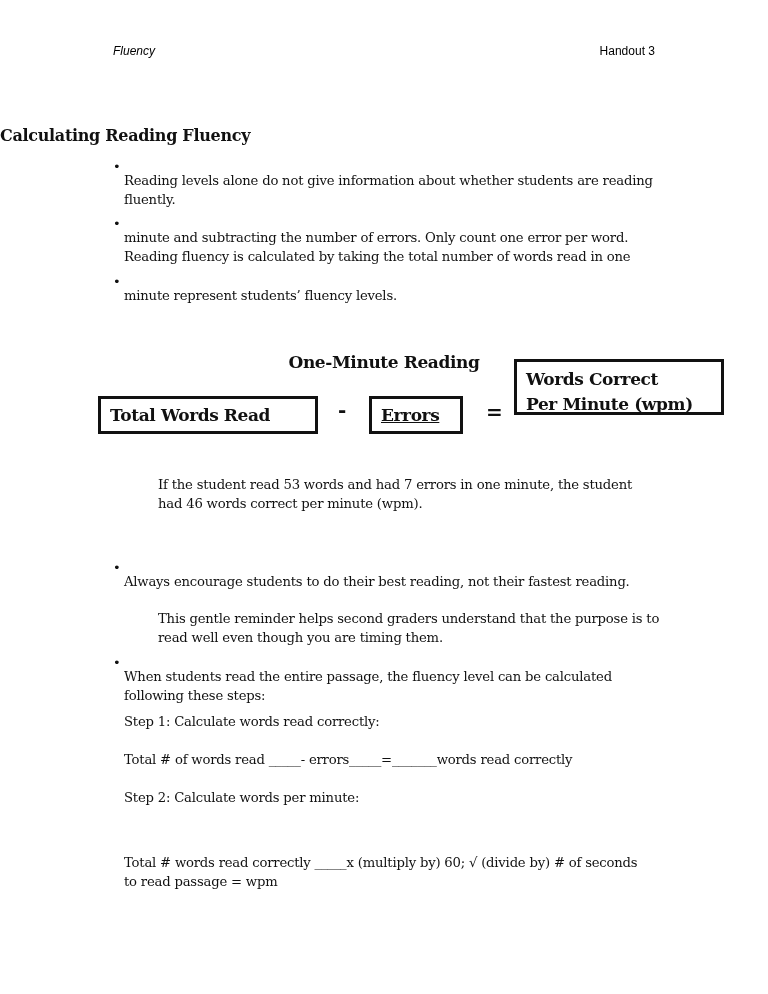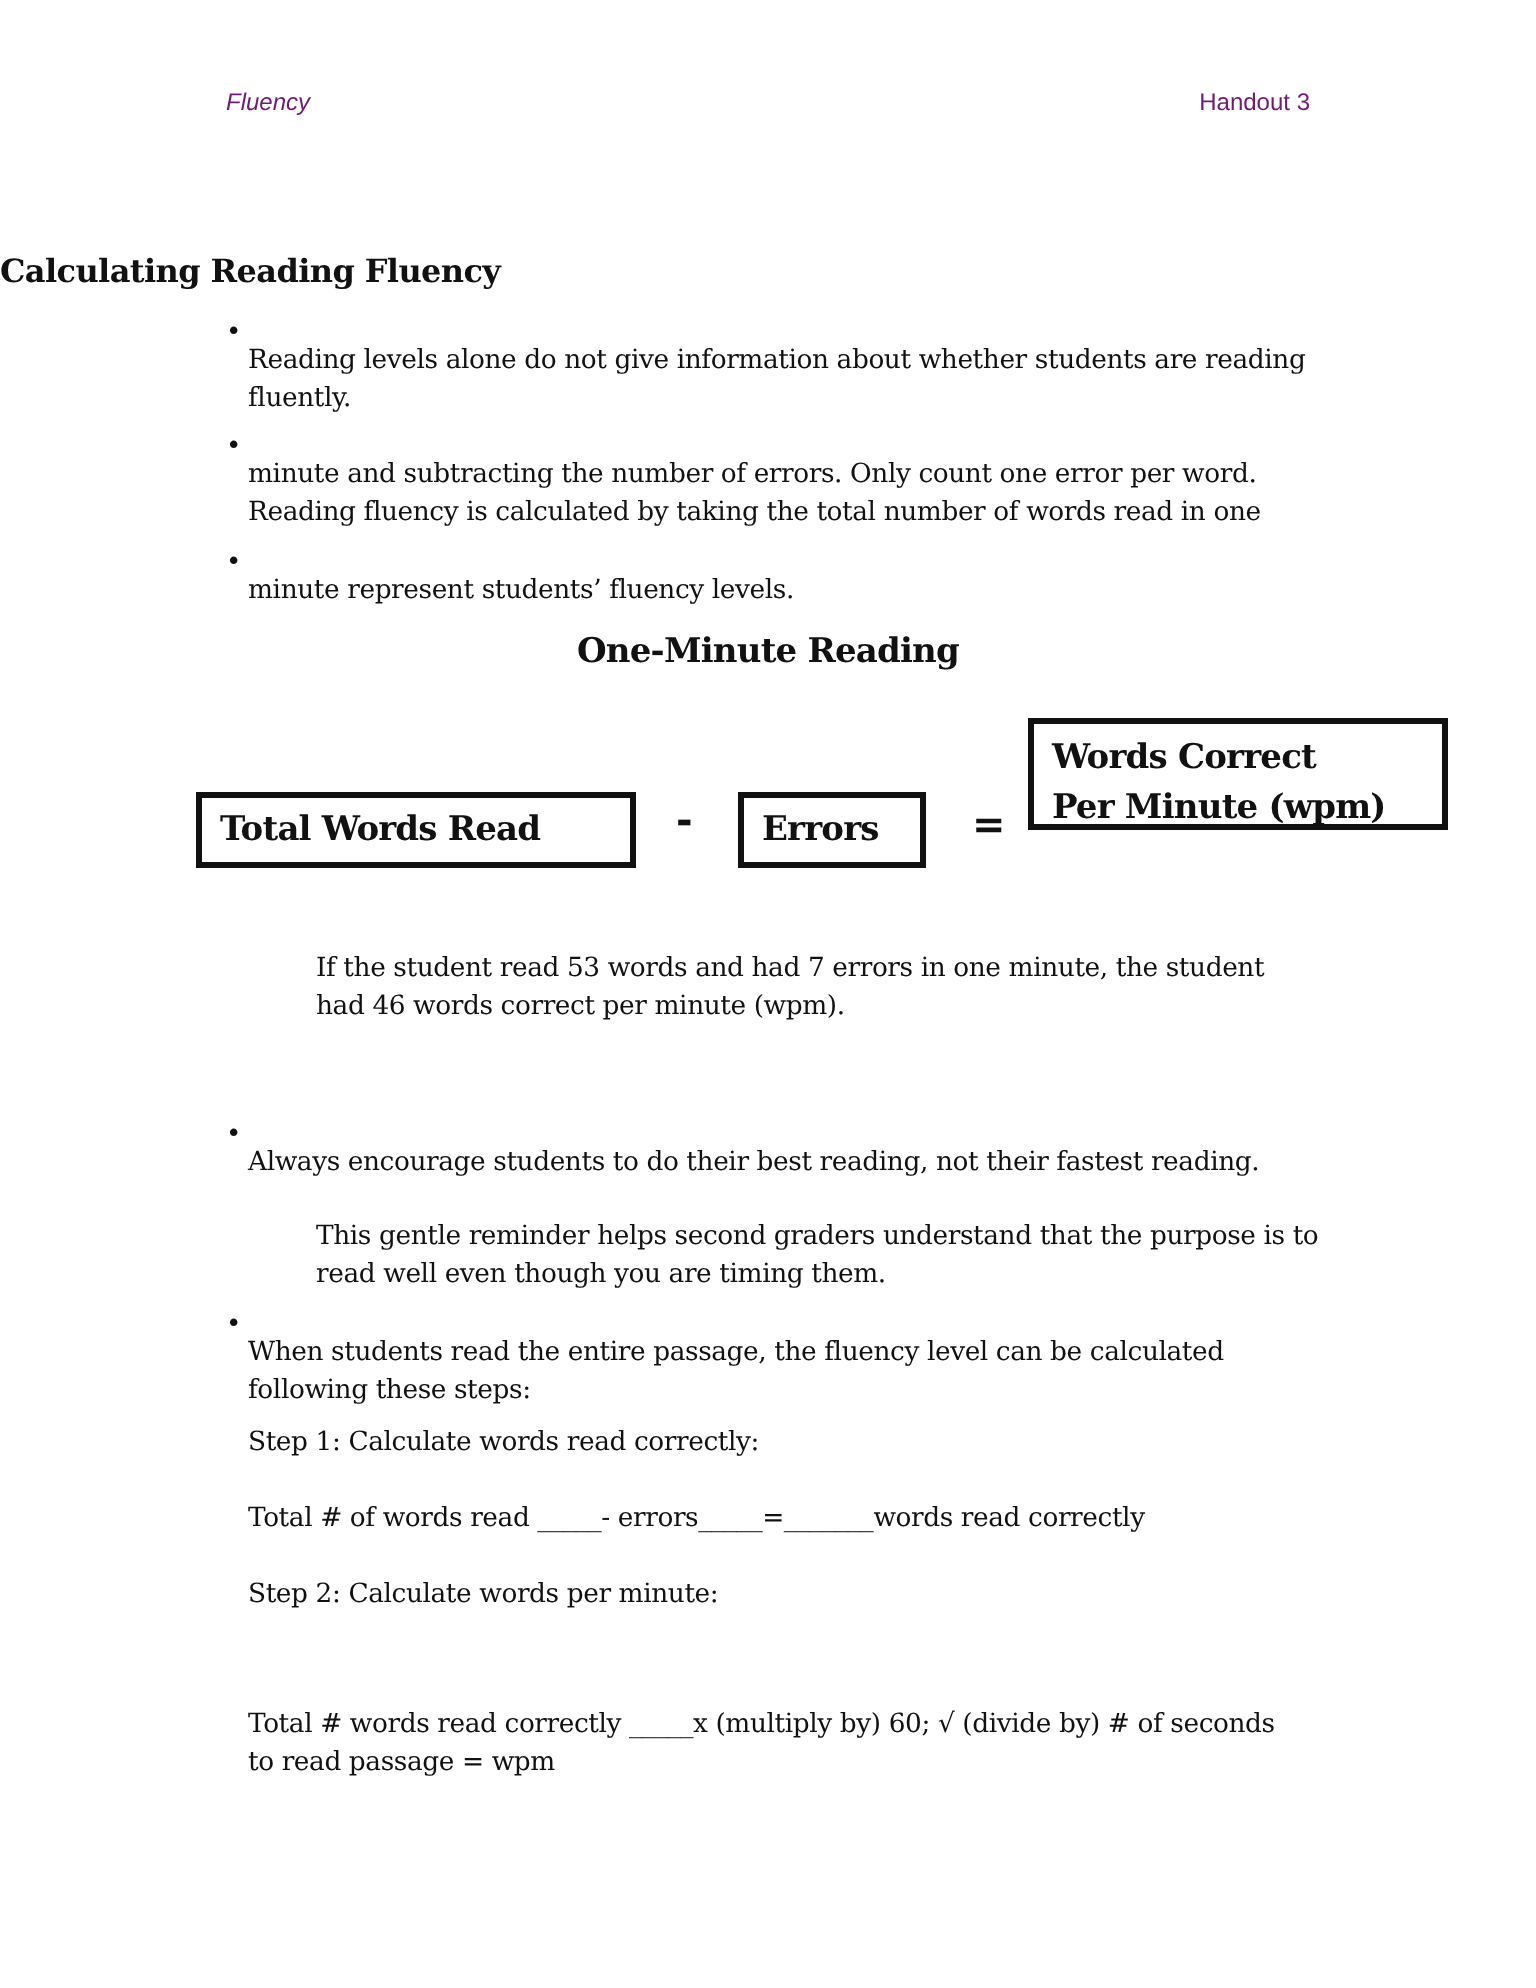--- a/index.html
+++ b/index.html
@@ -1,25 +1,25 @@
 <!DOCTYPE html>
 <html><head>
 <meta charset="utf-8">
 <style>
   html, body { margin:0; padding:0; background:#ffffff; }
   body { width:768px; height:994px; position:relative; overflow:hidden; color:#111; }
-  .hdr { position:absolute; top:44px; font-family:"Liberation Sans", sans-serif; font-size:12px; color:#701a75; }
+  .hdr { position:absolute; top:44px; font-family:"Liberation Sans", sans-serif; font-size:12px; color:#000000; }
   .hdr-left { left:113px; font-style:italic; }
   .hdr-right { right:113px; }
   .title { position:absolute; top:90px; left:0; width:660px; text-align:left; font-family:"DejaVu Serif", serif; font-weight:bold; font-size:16px; letter-spacing:-0.3px;margin-top:36px; }
   .p { position:absolute; left:113px; width:560px; font-family:"DejaVu Serif", serif; font-size:13.2px; line-height:19px; letter-spacing:-0.2px;margin-top:12px; }
   .bullet { position:absolute; left:113px; font-size:13px; font-family:"DejaVu Sans", sans-serif; }
   .ind { padding-left:11px; }
   .sub { position:absolute; left:124px; font-family:"DejaVu Serif", serif; font-size:13.2px; line-height:19px; letter-spacing:-0.2px; }
-  .sect { position:absolute; top:316px; left:0; width:768px; text-align:center; font-family:"DejaVu Serif", serif; font-weight:bold; font-size:17px; letter-spacing:-0.4px; }
+  .sect { position:absolute; top:352px; left:0; width:768px; text-align:center; font-family:"DejaVu Serif", serif; font-weight:bold; font-size:17px; letter-spacing:-0.4px; }
   .box { position:absolute; border:3px solid #111; box-sizing:border-box; font-family:"DejaVu Serif", serif; font-weight:bold; font-size:17px; letter-spacing:-0.4px; }
   .op { position:absolute; font-family:"DejaVu Sans", sans-serif; font-size:20px; font-weight:bold; }
   .bold { font-weight:bold; }
 </style>
 </head>
 <body>
 
 <div class="hdr hdr-left">Fluency</div>
 <div class="hdr hdr-right">Handout 3</div>
 
@@ -41,21 +41,21 @@
 <div class="p ind" style="top:274px">
   <div>minute represent students’ fluency levels.</div>
 </div>
 
 <div class="sect">One-Minute Reading</div>
 
 <div class="box" style="left:98px; top:396px; width:220px; height:38px; padding:6px 0 0 9px;">
   <span>Total Words Read</span>
 </div>
 <div class="op" style="left:338px; top:398px;">-</div>
-<div class="box" style="left:369px; top:396px; width:94px; height:38px; padding:6px 0 0 9px;">
+<div class="box" style="left:369px; top:396px; width:94px; height:38px; padding:6px 0 0 9px;text-decoration:underline;">
   <span>Errors</span>
 </div>
 <div class="op" style="left:486px; top:400px;">=</div>
 <div class="box" style="left:514px; top:359px; width:210px; height:56px; padding:5px 0 0 9px; line-height:25px;">
   <div>Words Correct</div>
   <div>Per Minute (wpm)</div>
 </div>
 
 <div class="p" style="left:158px; top:463px; width:520px;">
   <div>If the student read 53 words and had 7 errors in one minute, the student</div>

